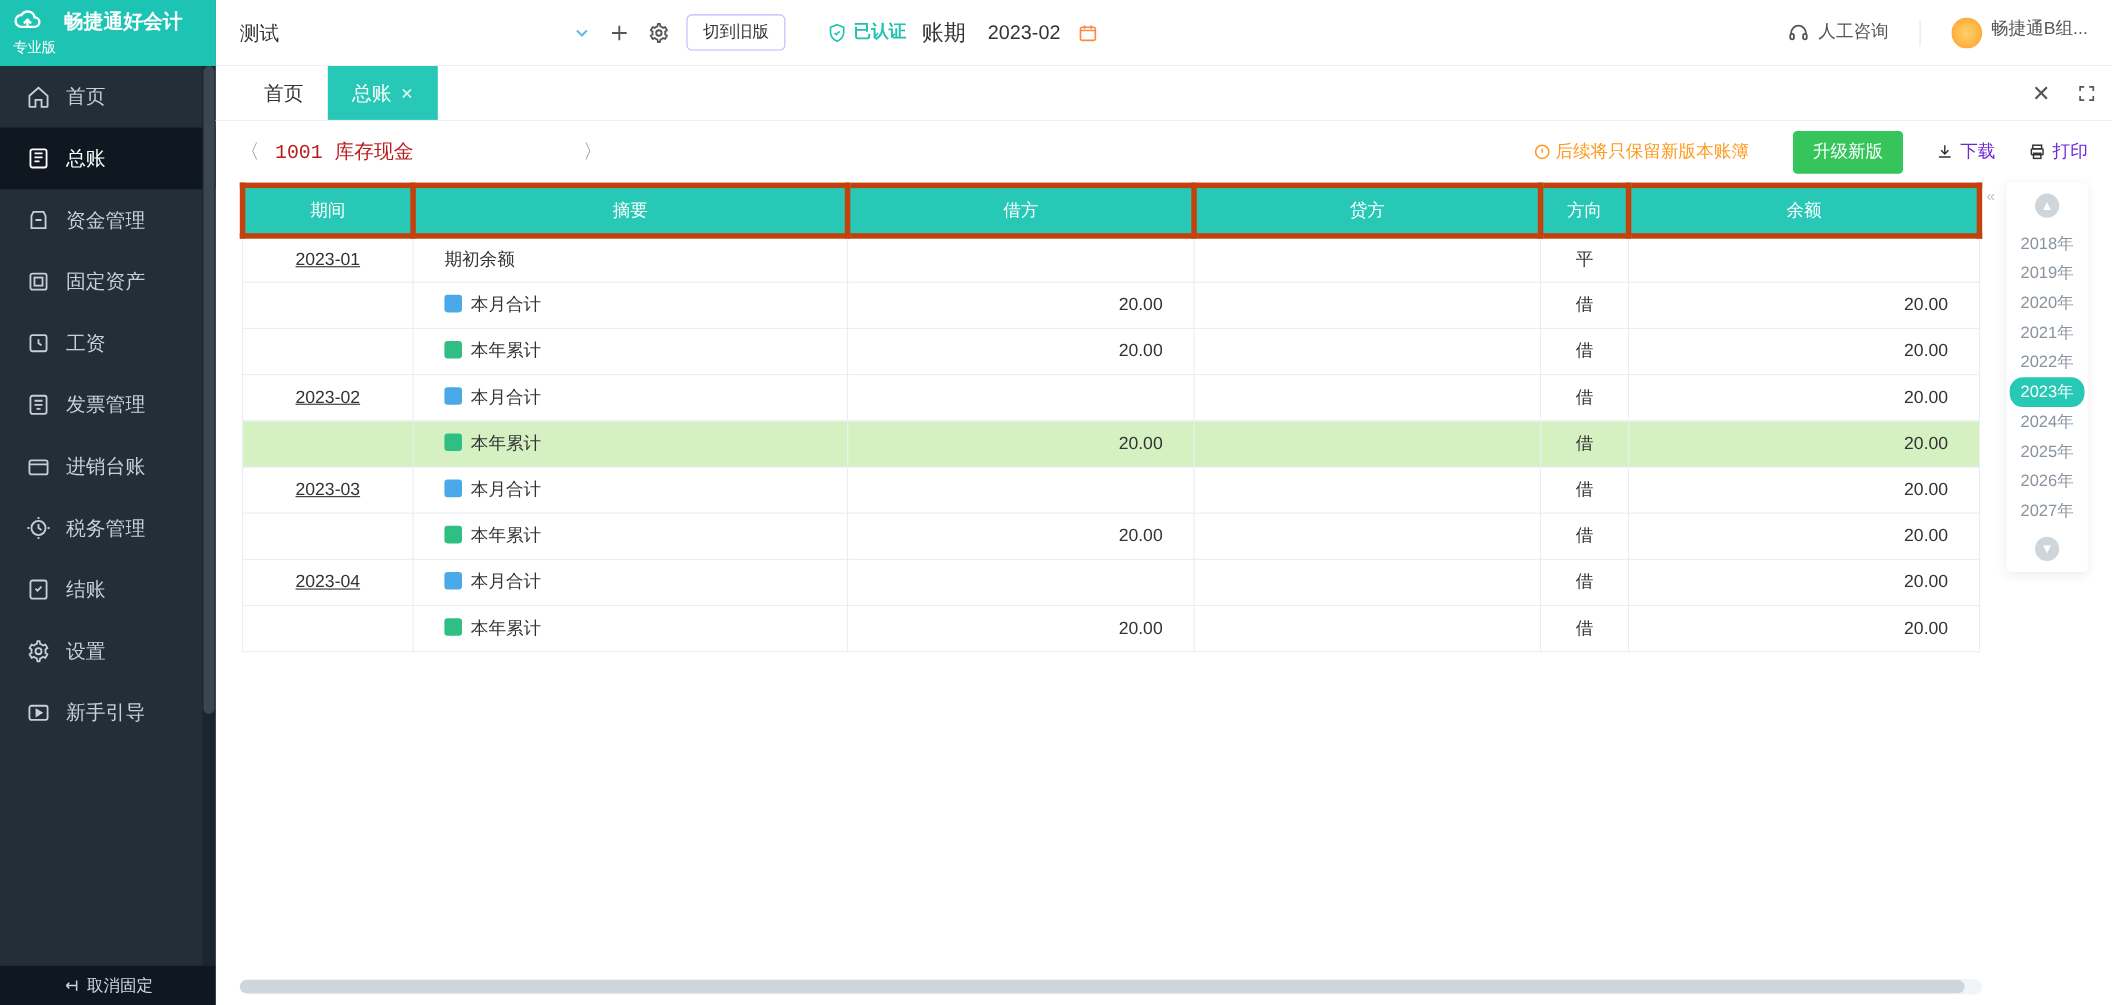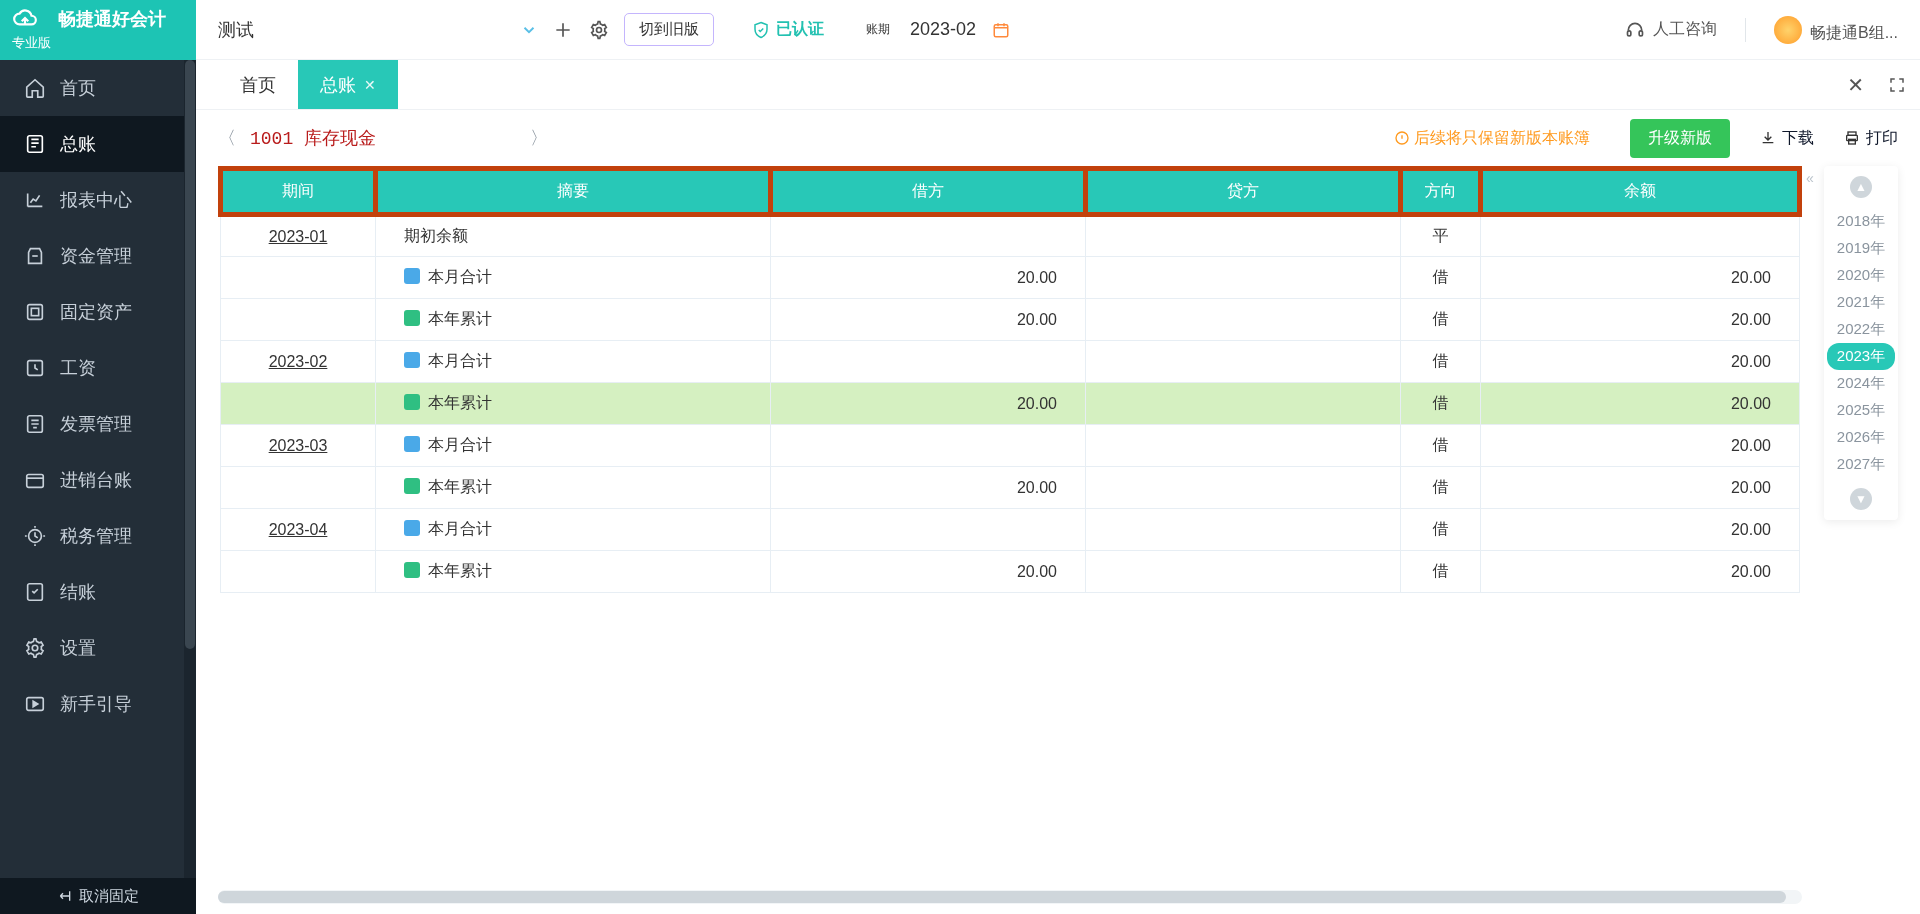--- a/index.html
+++ b/index.html
@@ -24,45 +24,45 @@
 
 .main { flex:1; display:flex; flex-direction:column; background:#fff; }
 
 
 .topbar { height:60px; display:flex; align-items:center; padding:0 22px; border-bottom:1px solid #eef1f4; gap:14px; }
 .dd { display:flex; align-items:center; gap:10px; width:320px; justify-content:space-between; font-size:18px; color:#333; }
 .chev { color:#59bfe6; }
 .tb-icon { color:#555; width:22px; height:22px; display:flex; align-items:center; justify-content:center; }
 .oldver { border:1px solid #c4b5fd; border-radius:5px; padding:6px 14px; font-size:15px; color:#333; background:#fff; }
 .verify { color:#22c1b1; font-weight:600; font-size:16px; display:flex; align-items:center; gap:6px; margin-left:24px; }
-.period-lbl { color:#333; font-size:12px; margin-left:28px; }
+.period-lbl { color:#333; font-size:20px; margin-left:0; }
 .period-val { font-size:18px; color:#333; margin-left:6px; }
 .spacer { flex:1; }
 .consult { display:flex; align-items:center; gap:8px; font-size:16px; color:#555; }
 .vdiv { width:1px; height:24px; background:#e1e6ea; margin:0 14px; }
-.user { display:flex; align-items:flex-end; gap:8px; font-size:16px; color:#555; max-width:170px; white-space:nowrap; overflow:hidden; text-overflow:ellipsis; }
+.user { display:flex; align-items:flex-start; gap:8px; font-size:16px; color:#555; max-width:170px; white-space:nowrap; overflow:hidden; text-overflow:ellipsis; }
 .avatar { width:28px; height:28px; border-radius:50%; background:radial-gradient(#ffd36b,#ff9c2a); }
 
 
 .tabs { height:50px; display:flex; align-items:stretch; padding-left:22px; border-bottom:1px solid #eef1f4; position:relative; }
 .tab { display:flex; align-items:center; padding:0 22px; font-size:18px; color:#333; cursor:pointer; gap:8px; }
 .tab.active { background:#28c8b7; color:#fff; }
 .tab .x { font-size:14px; opacity:.9; }
 .tabs-close { position:absolute; right:56px; top:50%; transform:translateY(-50%); font-size:20px; color:#555; }
 .tabs-expand { position:absolute; right:14px; top:50%; transform:translateY(-50%); color:#555; }
 
 
 .page { flex:1; padding:0 22px 10px 22px; display:flex; flex-direction:column; min-height:0; }
 .pgbar { height:56px; display:flex; align-items:center; gap:14px; }
 .acct-nav { color:#8a949e; font-size:18px; }
 .acct-name { font-size:18px; color:#b91c1c;font-family:Liberation Mono, monospace; }
 .pg-spacer { flex:1; }
 .notice { color:#ff9a1f; font-size:16px; display:flex; align-items:center; gap:4px; }
 .upgrade { background:#35c55a; color:#fff; border:none; border-radius:4px; padding:9px 18px; font-size:16px; }
-.tool { display:flex; align-items:center; gap:6px; font-size:16px; color:#0f172a; margin-left:16px; }
+.tool { display:flex; align-items:center; gap:6px; font-size:16px; color:#6d28d9; margin-left:16px; }
 
 
 .tblwrap { position:relative; flex:1; min-height:0; }
 table { border-collapse:collapse; width:calc(100% - 96px); table-layout:fixed; }
 th { background:#28c8b7; color:#fff; font-weight:500; font-size:16px; padding:10px 8px; border:5px solid #c2410c; }
 td { border:1px solid #e7eef4; padding:9px 28px; font-size:16px; color:#333; background:#fff; height:42px; }
 td.period { text-align:center; text-decoration:underline; color:#333; }
 td.num { text-align:right; }
 td.dir { text-align:center; }
 tr.hl td { background:#d5f0c1; }
@@ -109,28 +109,20 @@
           <span>首页</span>
         </div>
         <div class="nav-item active">
           <span class="nico">
             <svg width="22" height="22" viewBox="0 0 24 24" fill="none" stroke="currentColor" stroke-width="1.8">
               <rect x="4" y="3" width="16" height="18" rx="2"></rect>
               <path d="M8 7h8M8 11h8M8 15h5"></path>
             </svg>
           </span>
           <span>总账</span>
-        </div>
-        <div class="nav-item">
-          <span class="nico">
-            <svg width="22" height="22" viewBox="0 0 24 24" fill="none" stroke="currentColor" stroke-width="1.8">
-              <path d="M4 19V5M4 19h16M7 15l3-4 3 2 4-6"></path>
-            </svg>
-          </span>
-          <span>报表中心</span>
         </div>
         <div class="nav-item">
           <span class="nico">
             <svg width="22" height="22" viewBox="0 0 24 24" fill="none" stroke="currentColor" stroke-width="1.8">
               <path d="M7 4h10l2 4v12H5V8l2-4z"></path>
               <path d="M9 12h6"></path>
             </svg>
           </span>
           <span>资金管理</span>
         </div>

